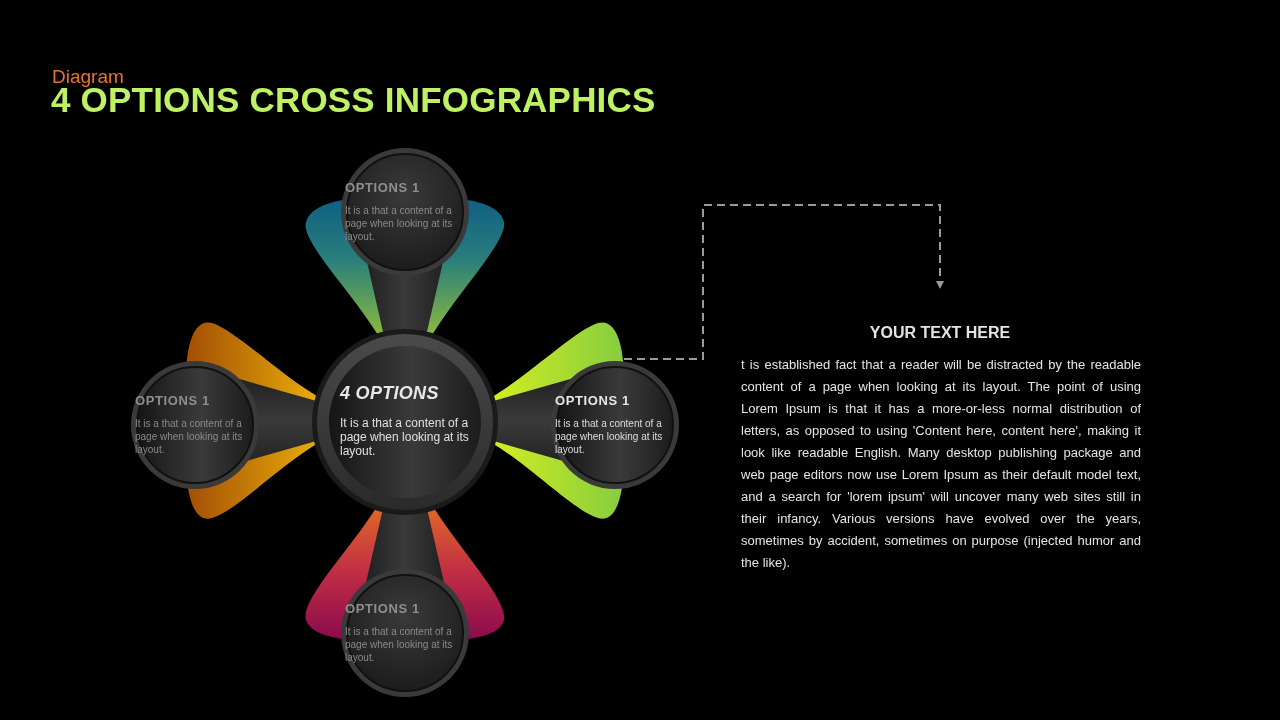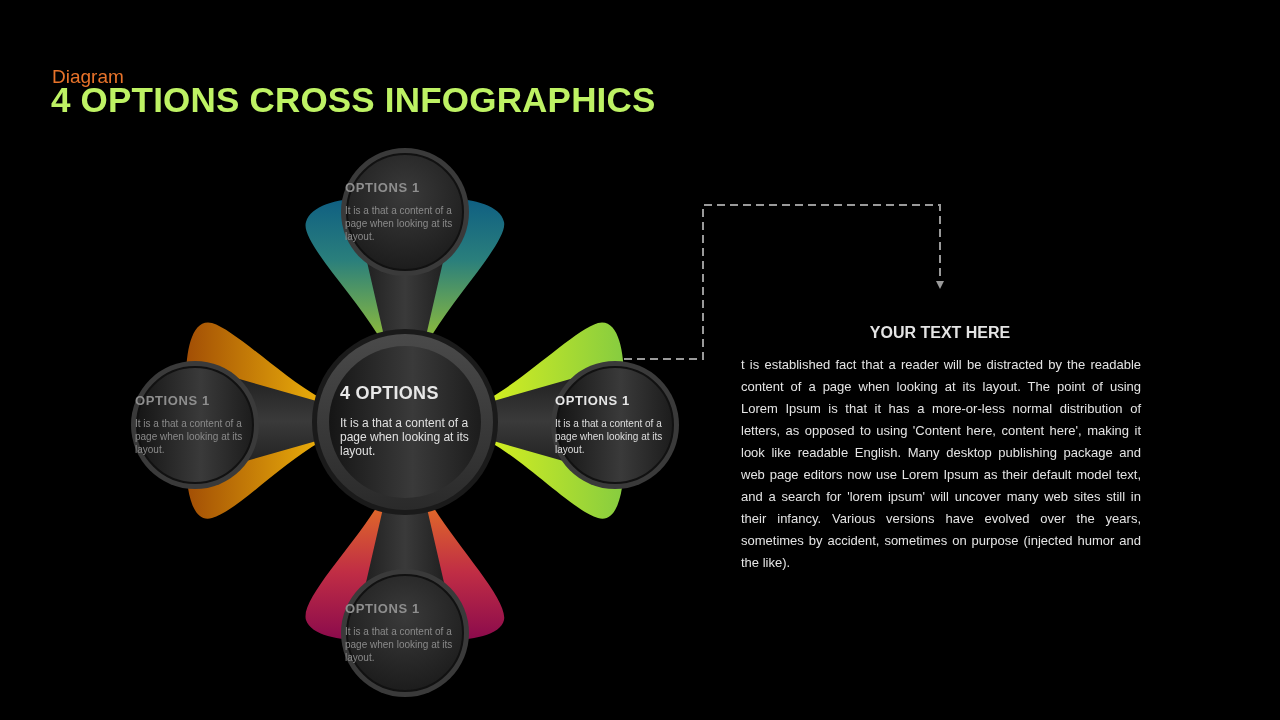--- a/index.html
+++ b/index.html
@@ -7,21 +7,21 @@
   .subtitle { position:absolute; left:52px; top:66px; font-size:19px; color:#e8732a; }
   .title { position:absolute; left:51px; top:80px; font-size:35px; font-weight:bold; color:#bef264; letter-spacing:0.2px; }
   svg.diagram { position:absolute; left:0; top:0; }
   .circle-text { position:absolute; text-align:left; }
   .opt-head { font-size:13px; font-weight:bold; letter-spacing:0.6px; }
   .opt-body { font-size:10px; line-height:13px; margin-top:9px; }
   .dim .opt-head { color:#8e8e8e; }
   .dim .opt-body { color:#8a8a8a; }
   .bright .opt-head { color:#e6e6e6; }
   .bright .opt-body { color:#dedede; }
-  .center-head { font-size:18px; font-weight:bold; color:#e8e8e8; letter-spacing:0.3px; }
+  .center-head { font-size:18px; font-weight:bold; color:#e8e8e8; letter-spacing:0.3px;font-style:italic; }
   .center-body { font-size:12px; line-height:14px; color:#e0e0e0; margin-top:12px; }
   .panel-title { position:absolute; left:740px; top:324px; width:400px; text-align:center; font-size:16px; font-weight:bold; color:#e4e4e4; }
   .panel-body { position:absolute; left:741px; top:354px; width:400px; font-size:13px; line-height:22px; color:#e4e4e4; text-align:justify; }
 </style>
 </head>
 <body>
 
 <div class="subtitle">Diagram</div>
 <div class="title">4 OPTIONS CROSS INFOGRAPHICS</div>
 

